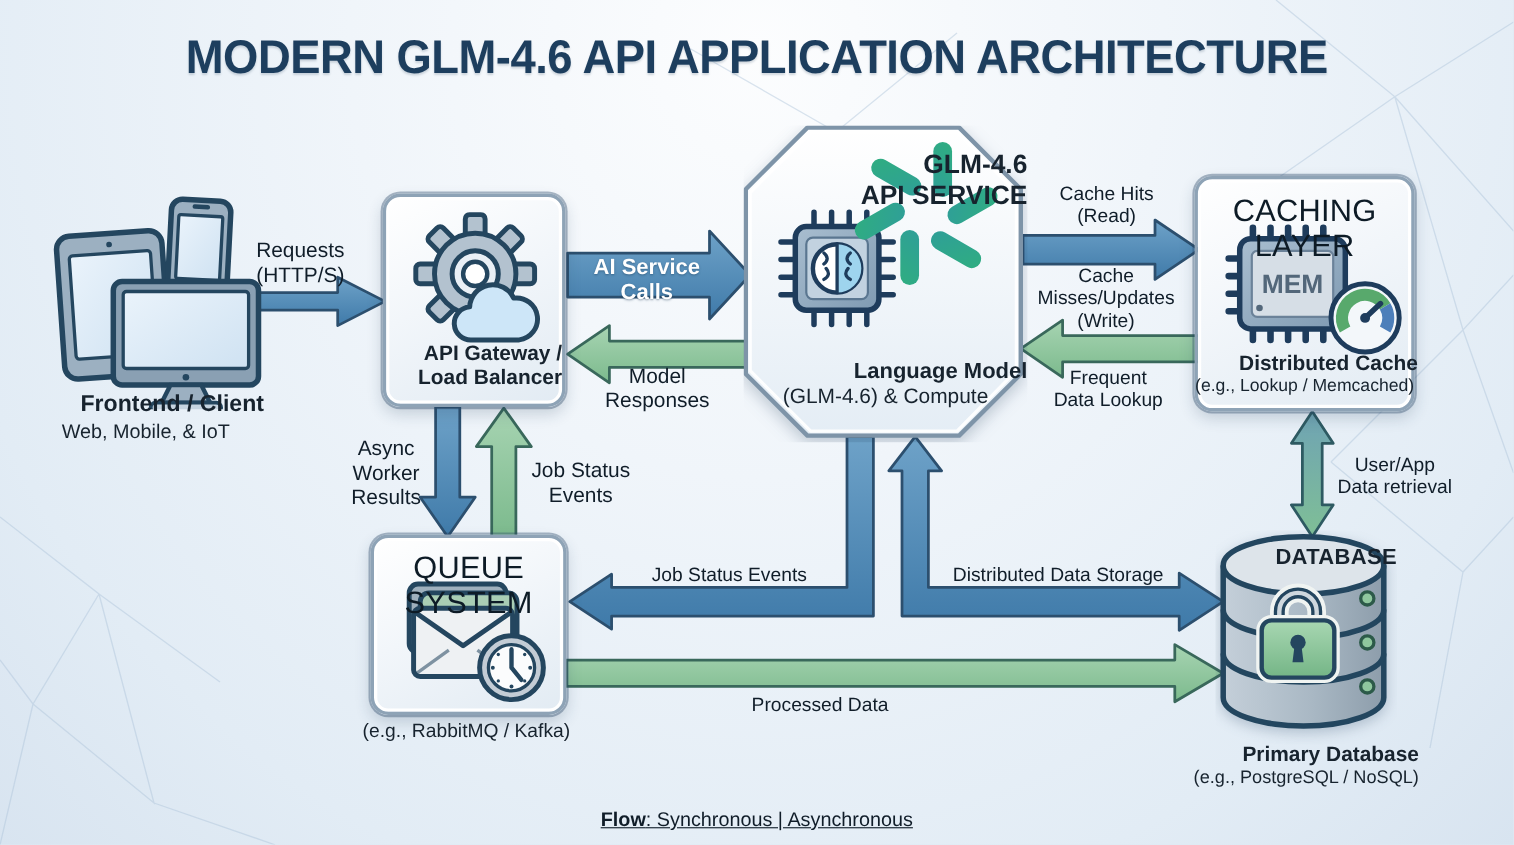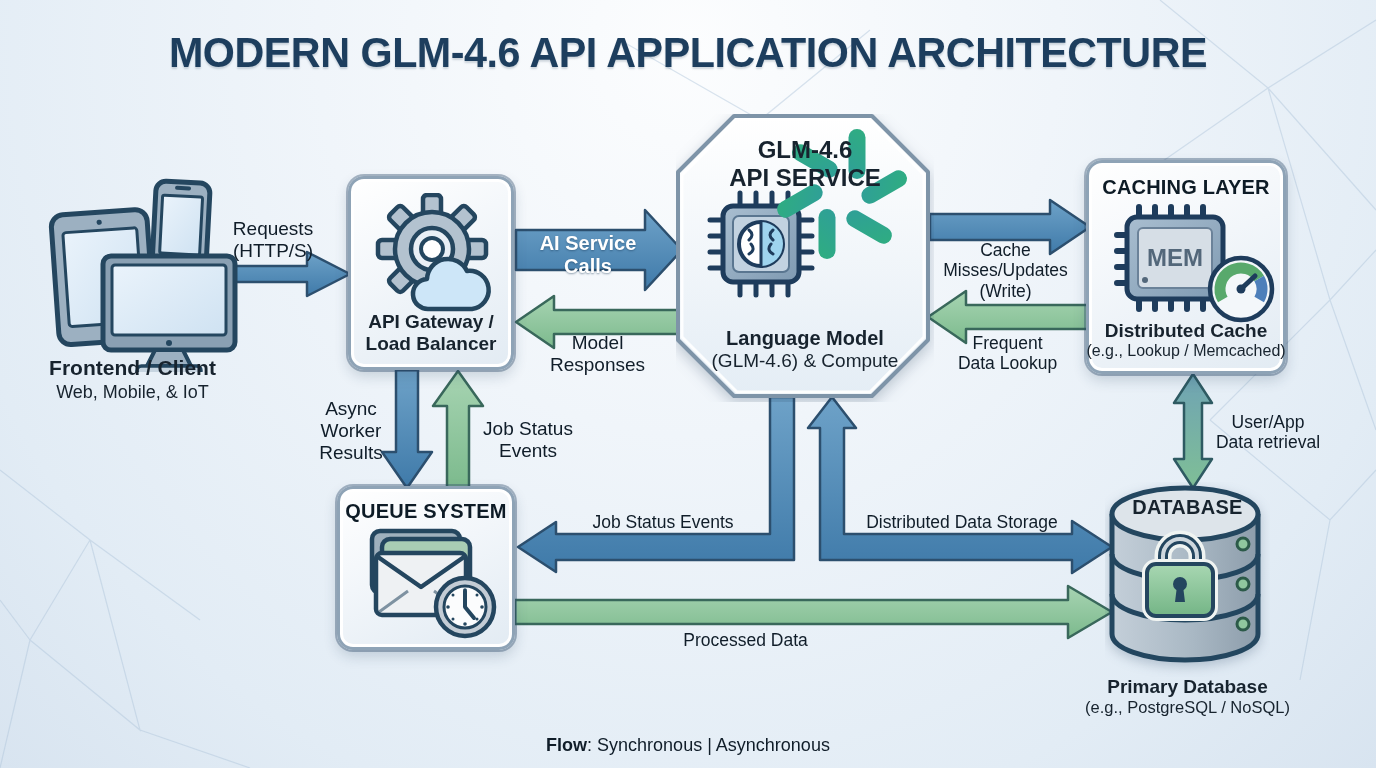--- a/index.html
+++ b/index.html
@@ -16,31 +16,31 @@
   .panel,.node{z-index:2;}
   .lbl{z-index:3;text-align:center;}
   
   .panel{
     position:absolute;border:3px solid #8ea3b6;border-radius:16px;
     background:linear-gradient(155deg,#ffffff 0%,#f2f6fa 45%,#e2ebf3 100%);
     box-shadow:0 0 0 2px rgba(44,74,104,.38), 0 6px 14px rgba(30,60,90,.20), inset 0 0 0 3px #ffffff;
   }
   .lbl{position:absolute;line-height:1.16;}
   .c{text-align:center;}
-  .b{font-weight:700;}
+  .b{font-weight:700;text-align:right;}
   .t-title{
     position:absolute;left:0;top:28px;width:100%;text-align:center;z-index:3;
     font-size:43px;font-weight:800;letter-spacing:-.5px;color:#1d3e5e;
     transform:scaleX(.96);text-shadow:0 2px 2px rgba(20,50,80,.18);
   }
-  .node-title{font-size:20px;font-weight:700;letter-spacing:.2px;color:#0d1b26;}
+  .node-title{font-size:28px;font-weight:400;letter-spacing:.2px;color:#0d1b26;}
   .edge-lbl{font-size:17.5px;color:#101d29;}
   .edge-lbl-lg{font-size:19px;color:#101d29;}
   .white-lbl{font-size:20px;font-weight:700;color:#ffffff;text-shadow:0 1px 2px rgba(20,50,80,.45);}
-  .legend{position:absolute;left:0;top:735px;width:100%;text-align:center;font-size:18px;z-index:3;color:#101d29;}
+  .legend{position:absolute;left:0;top:735px;width:100%;text-align:center;font-size:18px;z-index:3;color:#101d29;text-decoration:underline;}
 </style>
 </head>
 <body>
 
 <div class="stage">
 
   <svg id="mesh" class="abs" width="1376" height="768" style="left:0;top:0">
     <g stroke="#aec4da" stroke-width="1.2" fill="none" opacity="0.45">
       <path d="M1160 0 L1268 88 L1376 20 M1268 88 L1376 210 M1268 88 L1150 170 M1268 88 L1330 300 L1376 250 M1330 300 L1210 420 M1330 300 L1376 430 M1210 420 L1330 520 L1376 470 M1330 520 L1300 680"></path>
       <path d="M0 470 L90 540 L30 640 L0 600 M90 540 L200 620 M30 640 L140 730 L90 540 M140 730 L250 768 M30 640 L0 768"></path>
@@ -256,20 +256,21 @@
           <circle cx="101" cy="72" r="1.5"></circle>
             <circle cx="125" cy="72" r="1.5"></circle>
           <circle cx="101" cy="96" r="1.5"></circle>
             <circle cx="125" cy="96" r="1.5"></circle>
         </g>
         <path d="M113 84 V68 M113 84 L122 95" stroke="#24465f" stroke-width="4" stroke-linecap="round"></path>
       </g>
     </svg>
   </div>
   <div class="lbl c" style="left:314px;top:654px;width:220px">
+    <div style="font-size:17.5px">(e.g., RabbitMQ / Kafka)</div>
   </div>
 
   <div class="node abs" style="left:1105px;top:482px;width:165px;height:195px">
     <svg width="165" height="195">
       <defs>
         <linearGradient id="cylG" x1="0" y1="0" x2="1" y2="0">
           <stop offset="0" stop-color="#c4cfd9"></stop>
             <stop offset=".55" stop-color="#a9b8c4"></stop>
             <stop offset="1" stop-color="#8d9dab"></stop>
         </linearGradient>
@@ -310,20 +311,24 @@
     <div style="font-size:16.5px">(e.g., PostgreSQL / NoSQL)</div>
   </div>
 
   <div class="lbl c white-lbl" style="left:518px;top:232px;width:140px">AI Service Calls</div>
 
   <div class="lbl c edge-lbl-lg" style="left:540px;top:332px;width:115px">
     <div>Model</div>
     <div>Responses</div>
   </div>
 
+  <div class="lbl c edge-lbl" style="left:945px;top:166px;width:122px">
+    <div>Cache Hits</div>
+    <div>(Read)</div>
+  </div>
 
   <div class="lbl c edge-lbl" style="left:935px;top:333px;width:145px">
     <div>Frequent</div>
     <div>Data Lookup</div>
   </div>
 
   <div class="lbl c edge-lbl" style="left:928px;top:240px;width:155px">
     <div>Cache</div>
     <div>Misses/Updates</div>
     <div>(Write)</div>

